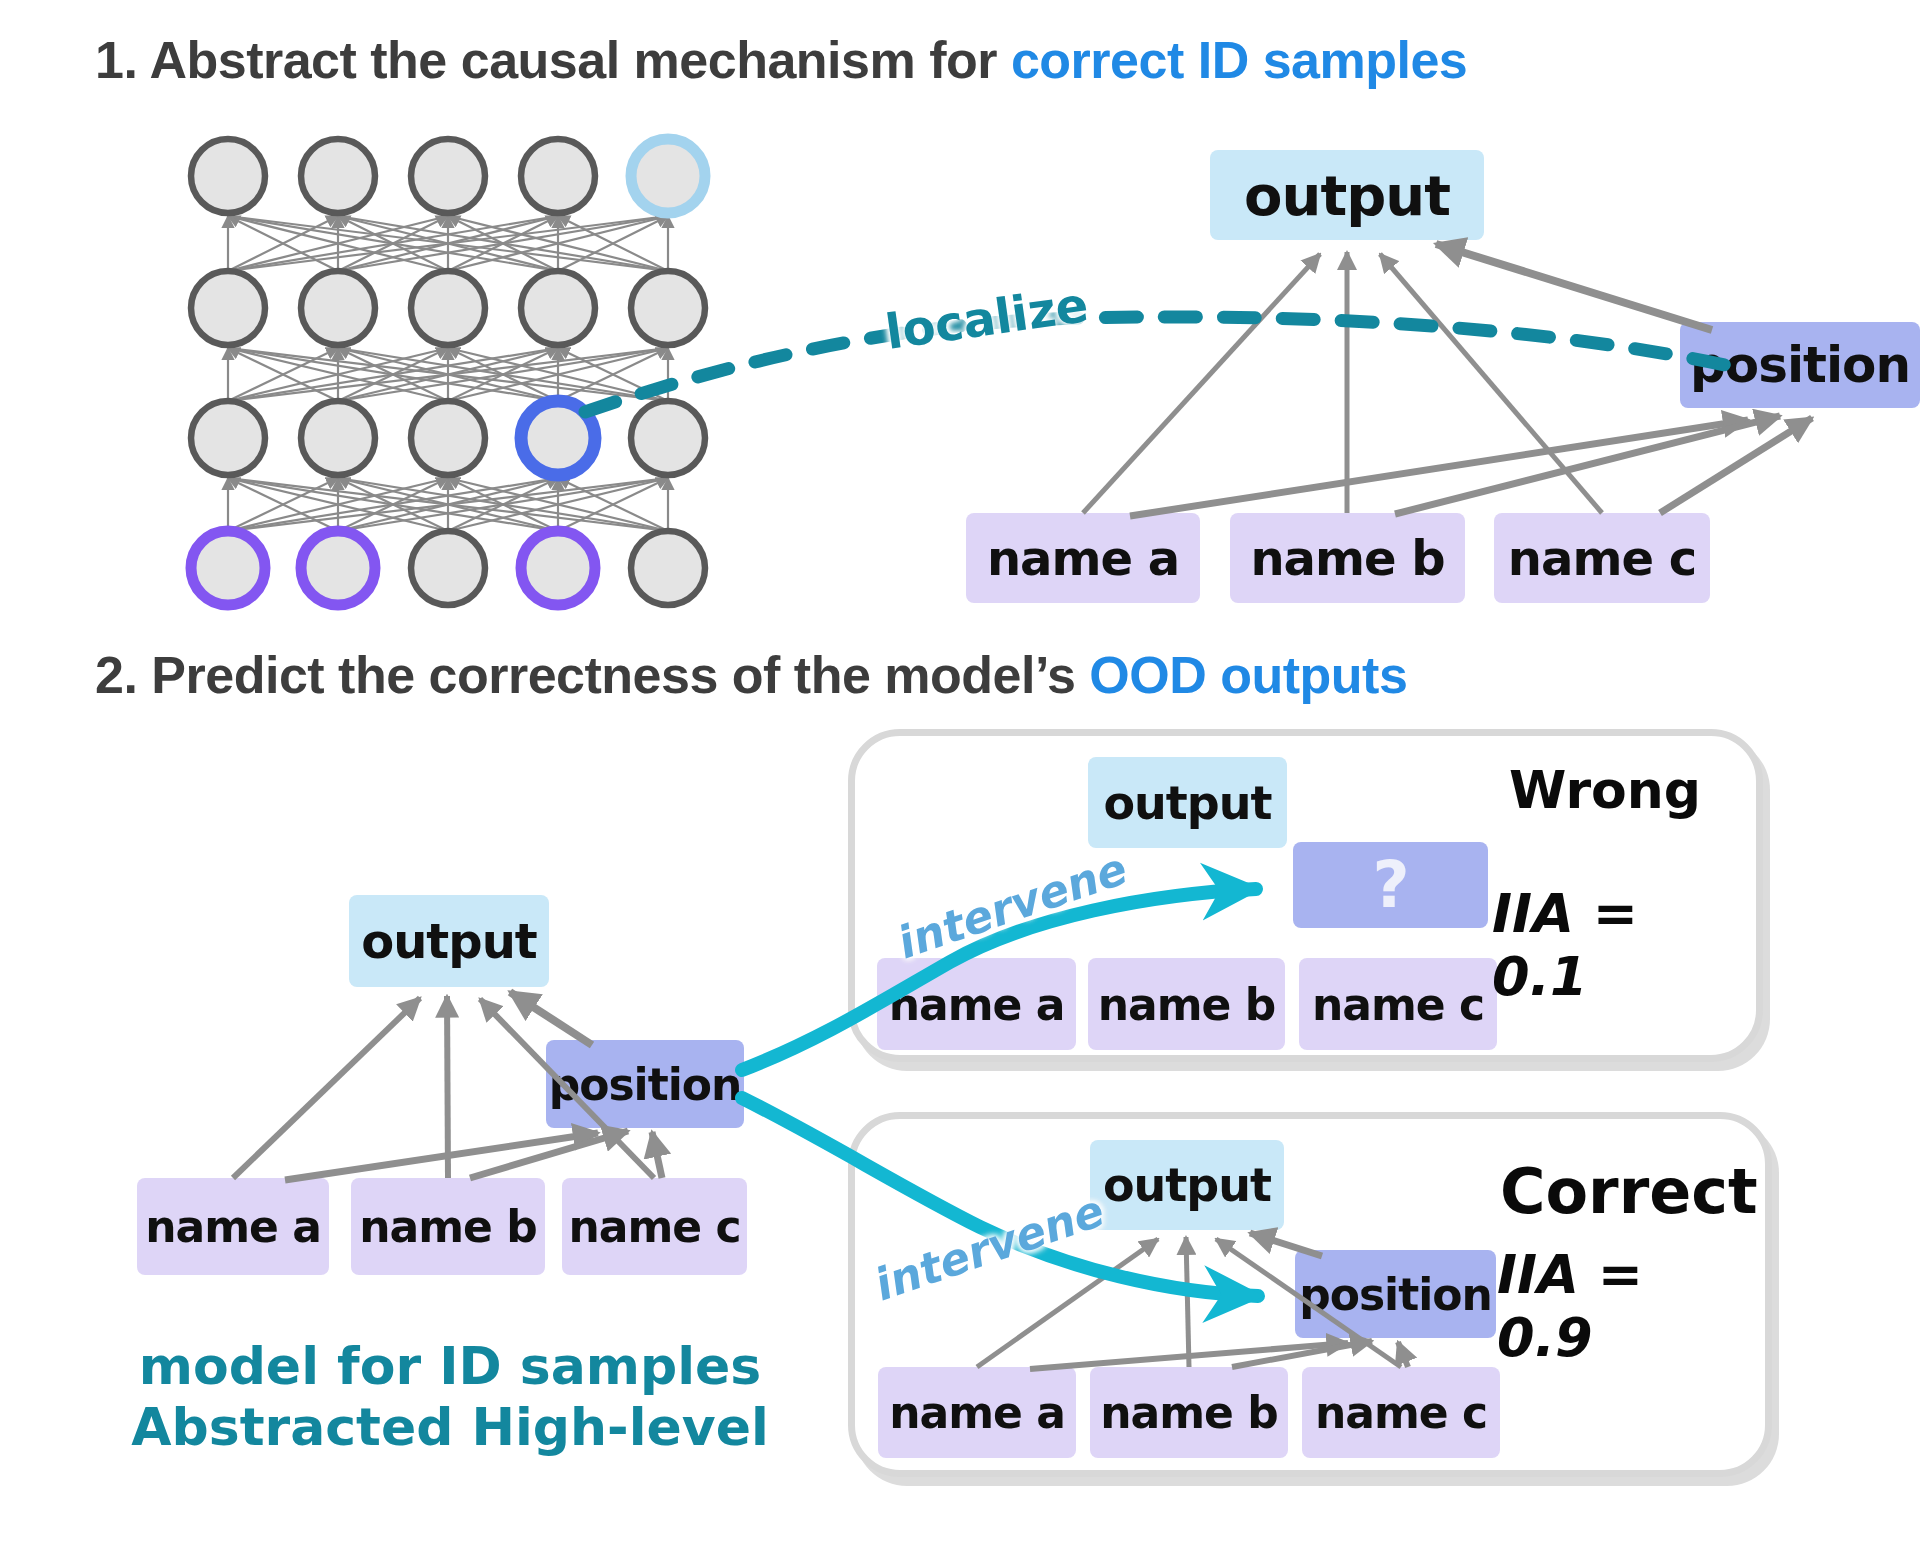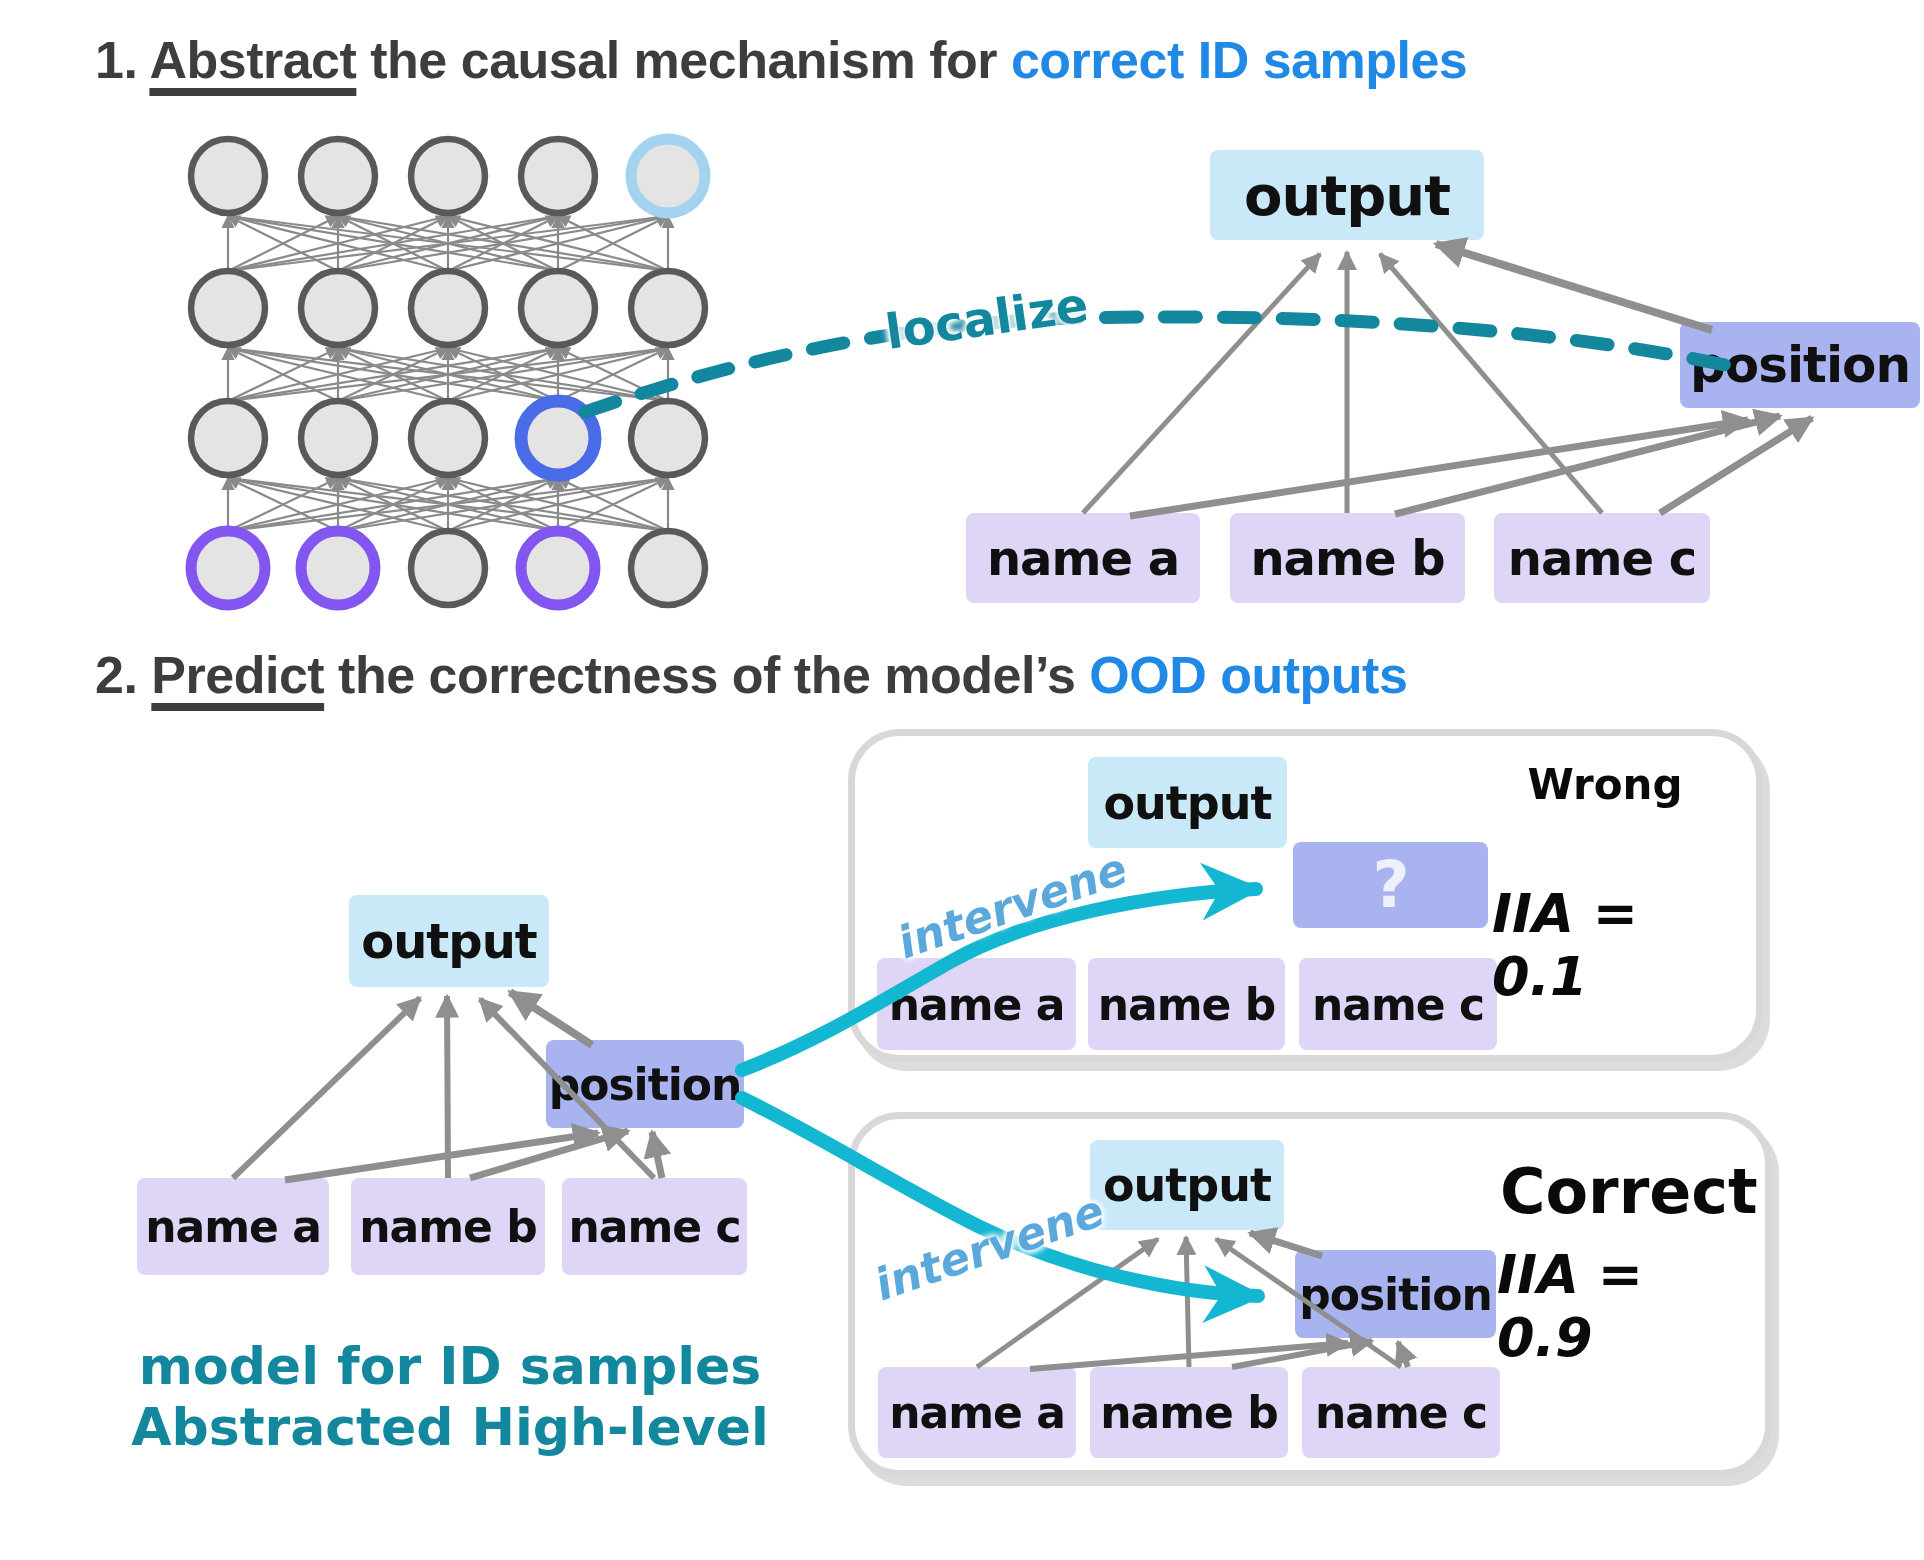--- a/index.html
+++ b/index.html
@@ -1,20 +1,20 @@
 <!DOCTYPE html>
 <html><head>
 <meta charset="utf-8">
 <style>
   html,body{margin:0;padding:0;background:#ffffff;}
   #canvas{position:relative;width:1924px;height:1560px;background:#ffffff;overflow:hidden;
           font-family:"DejaVu Sans","Liberation Sans",sans-serif;}
   .title{position:absolute;font-family:"Liberation Sans",sans-serif;font-weight:bold;
          font-size:52px;color:#3d3d3d;white-space:pre;letter-spacing:-0.5px;}
-  .title .verb{text-decoration:underline;text-decoration-thickness:8px;text-underline-offset:10px;text-align:right;}
+  .title .verb{text-decoration-thickness:8px;text-underline-offset:10px;text-align:right;}
   .title .hl{color:#2089e5;}
   .nb{position:absolute;display:flex;align-items:center;justify-content:center;
       border-radius:8px;font-weight:bold;color:#101010;letter-spacing:-1px;}
   .nb.blue{background:#c9e8f8;}
   .nb.peri{background:#a8b3f0;}
   .nb.lav{background:#ded5f7;}
   .panel{position:absolute;background:#ffffff;border:7px solid #d8d8d8;border-radius:52px;
          box-shadow:7px 9px 0 #dcdcdc;}
   .freetext{position:absolute;color:#0a0a0a;}
   .teal{color:#13879e;}
@@ -50,21 +50,21 @@
   <div class="freetext teal" style="left:95px;top:1336px;width:710px;text-align:center;font-weight:bold;font-size:52px;line-height:1.18;">
     <div>model for ID samples</div>
     <div>Abstracted High-level</div>
   </div>
 
   <div class="nb blue" style="left:1088px;top:757px;width:199px;height:91px;font-size:46px;">output</div>
   <div class="nb peri qmark" style="left:1293px;top:842px;width:195px;height:86px;">?</div>
   <div class="nb lav" style="left:877px;top:958px;width:199px;height:92px;font-size:44px;">name a</div>
   <div class="nb lav" style="left:1088px;top:958px;width:197px;height:92px;font-size:44px;">name b</div>
   <div class="nb lav" style="left:1299px;top:958px;width:198px;height:92px;font-size:44px;">name c</div>
-  <div class="freetext" style="left:1485px;top:760px;width:240px;text-align:center;font-weight:800;font-size:42px;">Wrong</div>
+  <div class="freetext" style="left:1485px;top:760px;width:240px;text-align:center;font-weight:800;font-size:52px;">Wrong</div>
   <div class="freetext" style="left:1492px;top:850px;width:260px;font-weight:bold;font-style:italic;font-size:54px;margin-top:32px;">IIA = 0.1</div>
   <div class="freetext above halo" style="left:893px;top:880px;font-weight:bold;font-style:italic;font-size:44px;color:#5ba8dc;transform:rotate(-19deg);">intervene</div>
 
   <div class="nb blue" style="left:1090px;top:1140px;width:194px;height:90px;font-size:46px;">output</div>
   <div class="nb peri" style="left:1295px;top:1250px;width:201px;height:88px;font-size:44px;">position</div>
   <div class="nb lav" style="left:878px;top:1367px;width:198px;height:91px;font-size:44px;">name a</div>
   <div class="nb lav" style="left:1090px;top:1367px;width:198px;height:91px;font-size:44px;">name b</div>
   <div class="nb lav" style="left:1302px;top:1367px;width:198px;height:91px;font-size:44px;">name c</div>
   <div class="freetext" style="left:1500px;top:1155px;width:240px;text-align:center;font-weight:800;font-size:62px;">Correct</div>
   <div class="freetext" style="left:1497px;top:1243px;width:260px;font-weight:bold;font-style:italic;font-size:54px;">IIA = 0.9</div>

